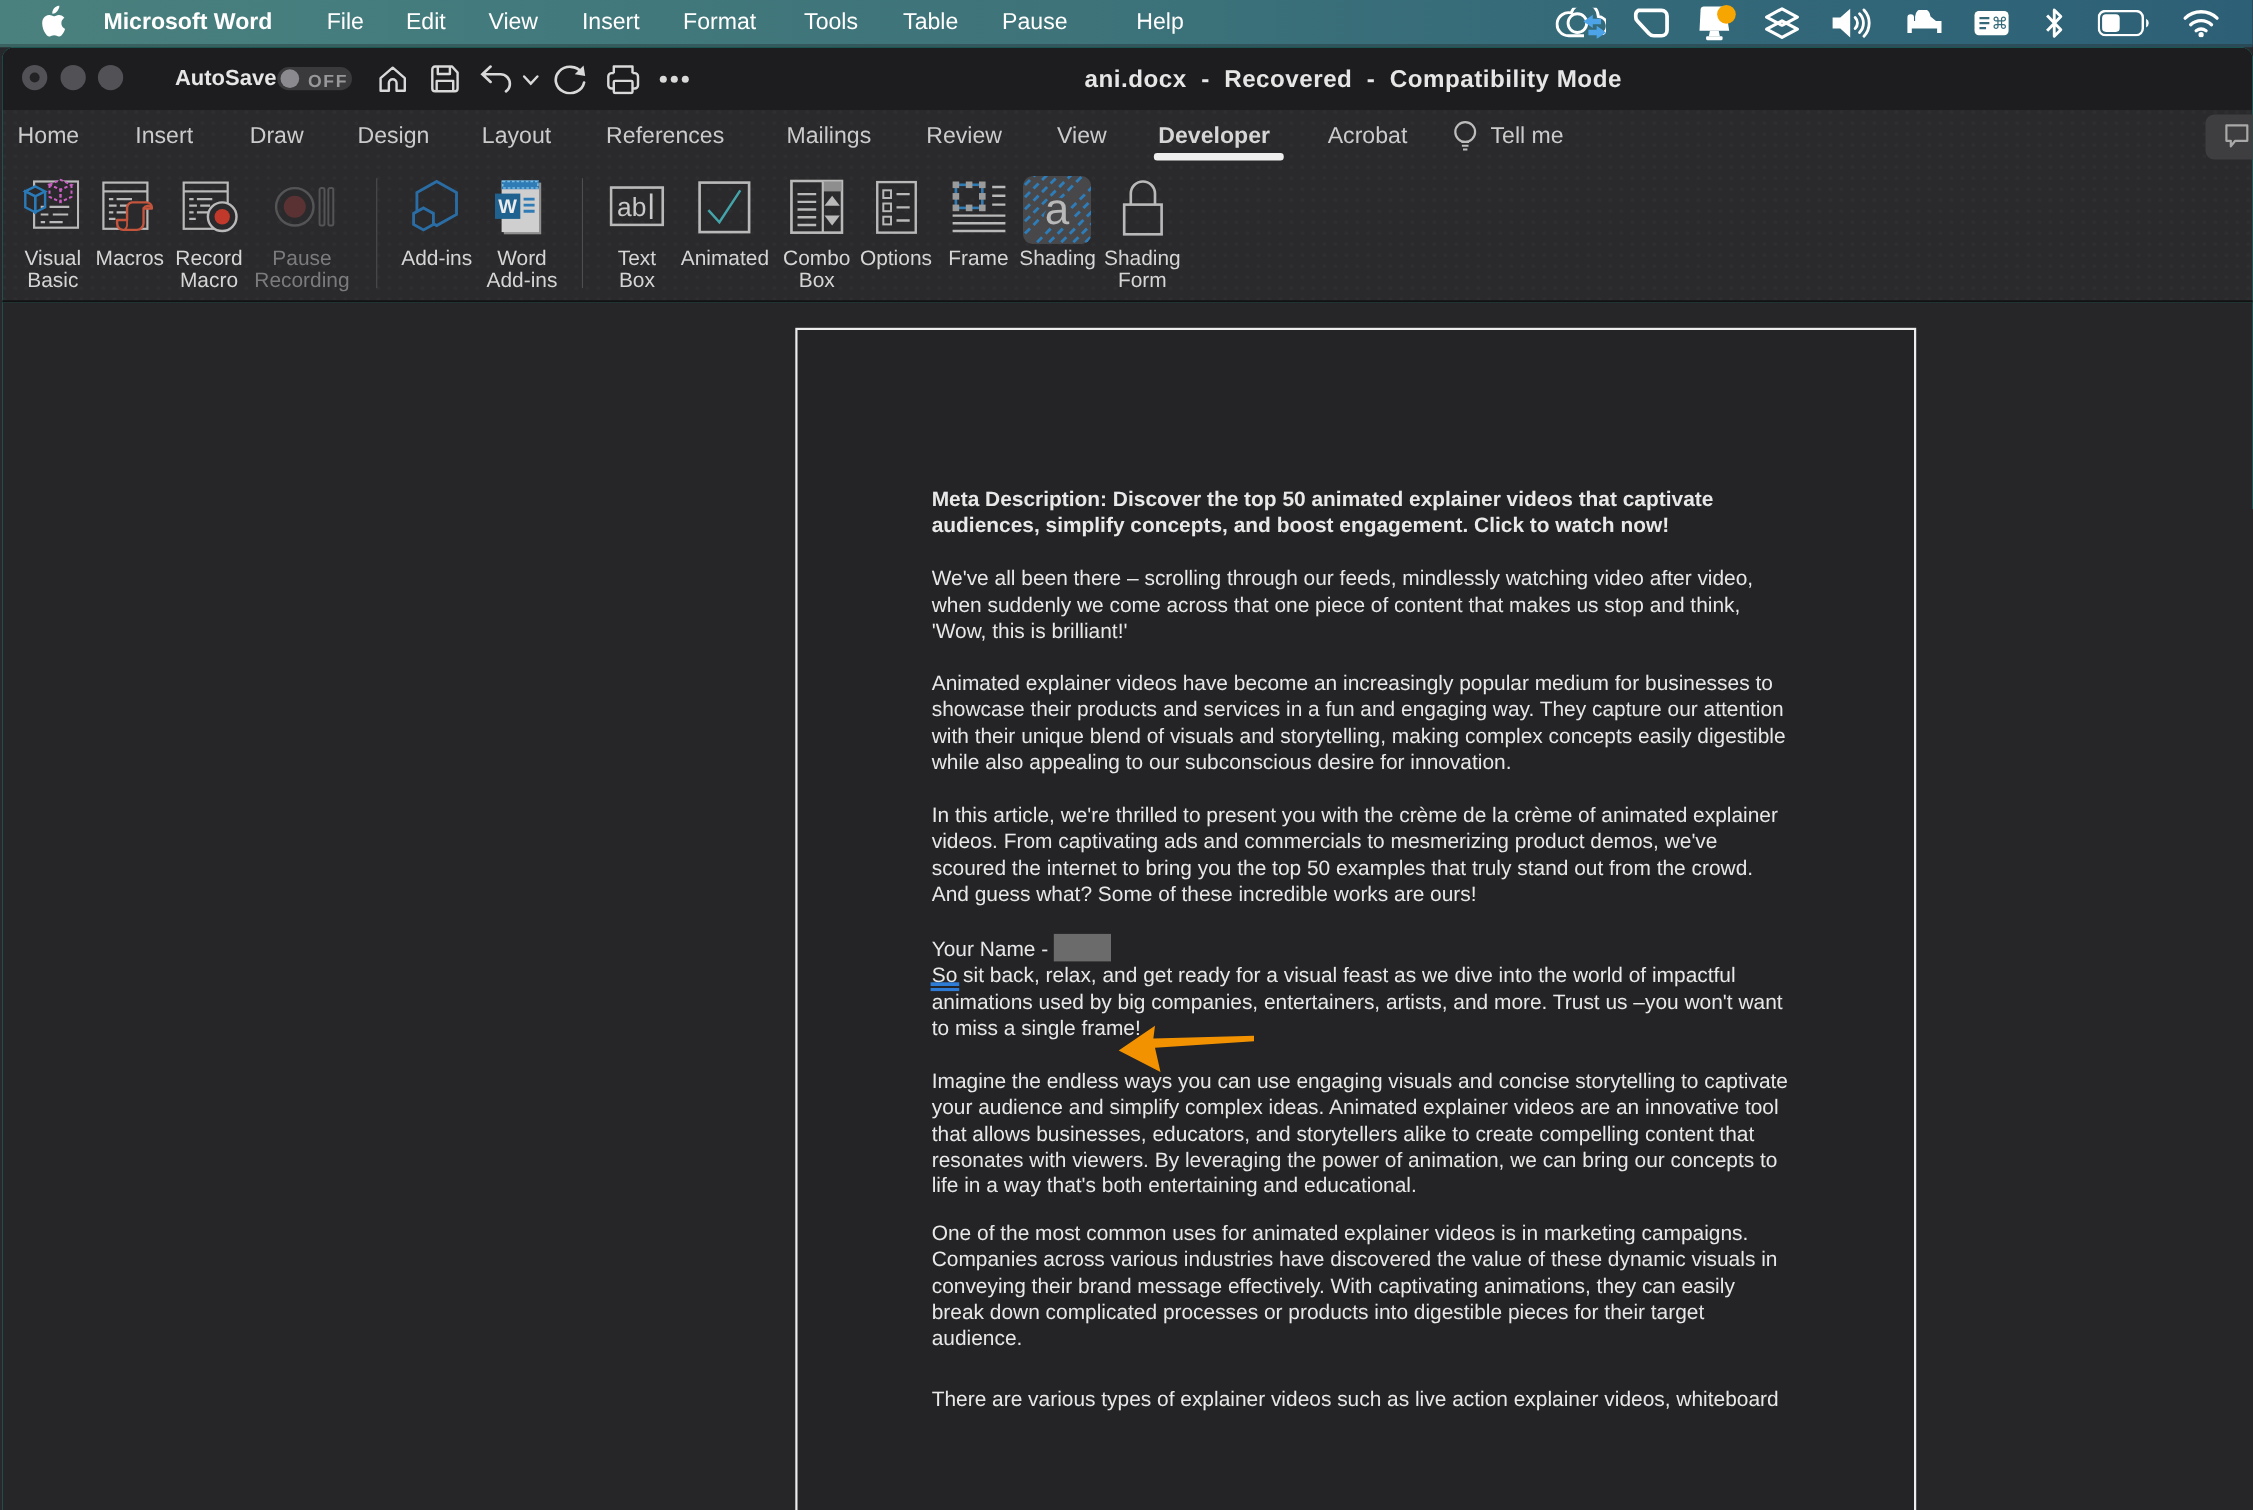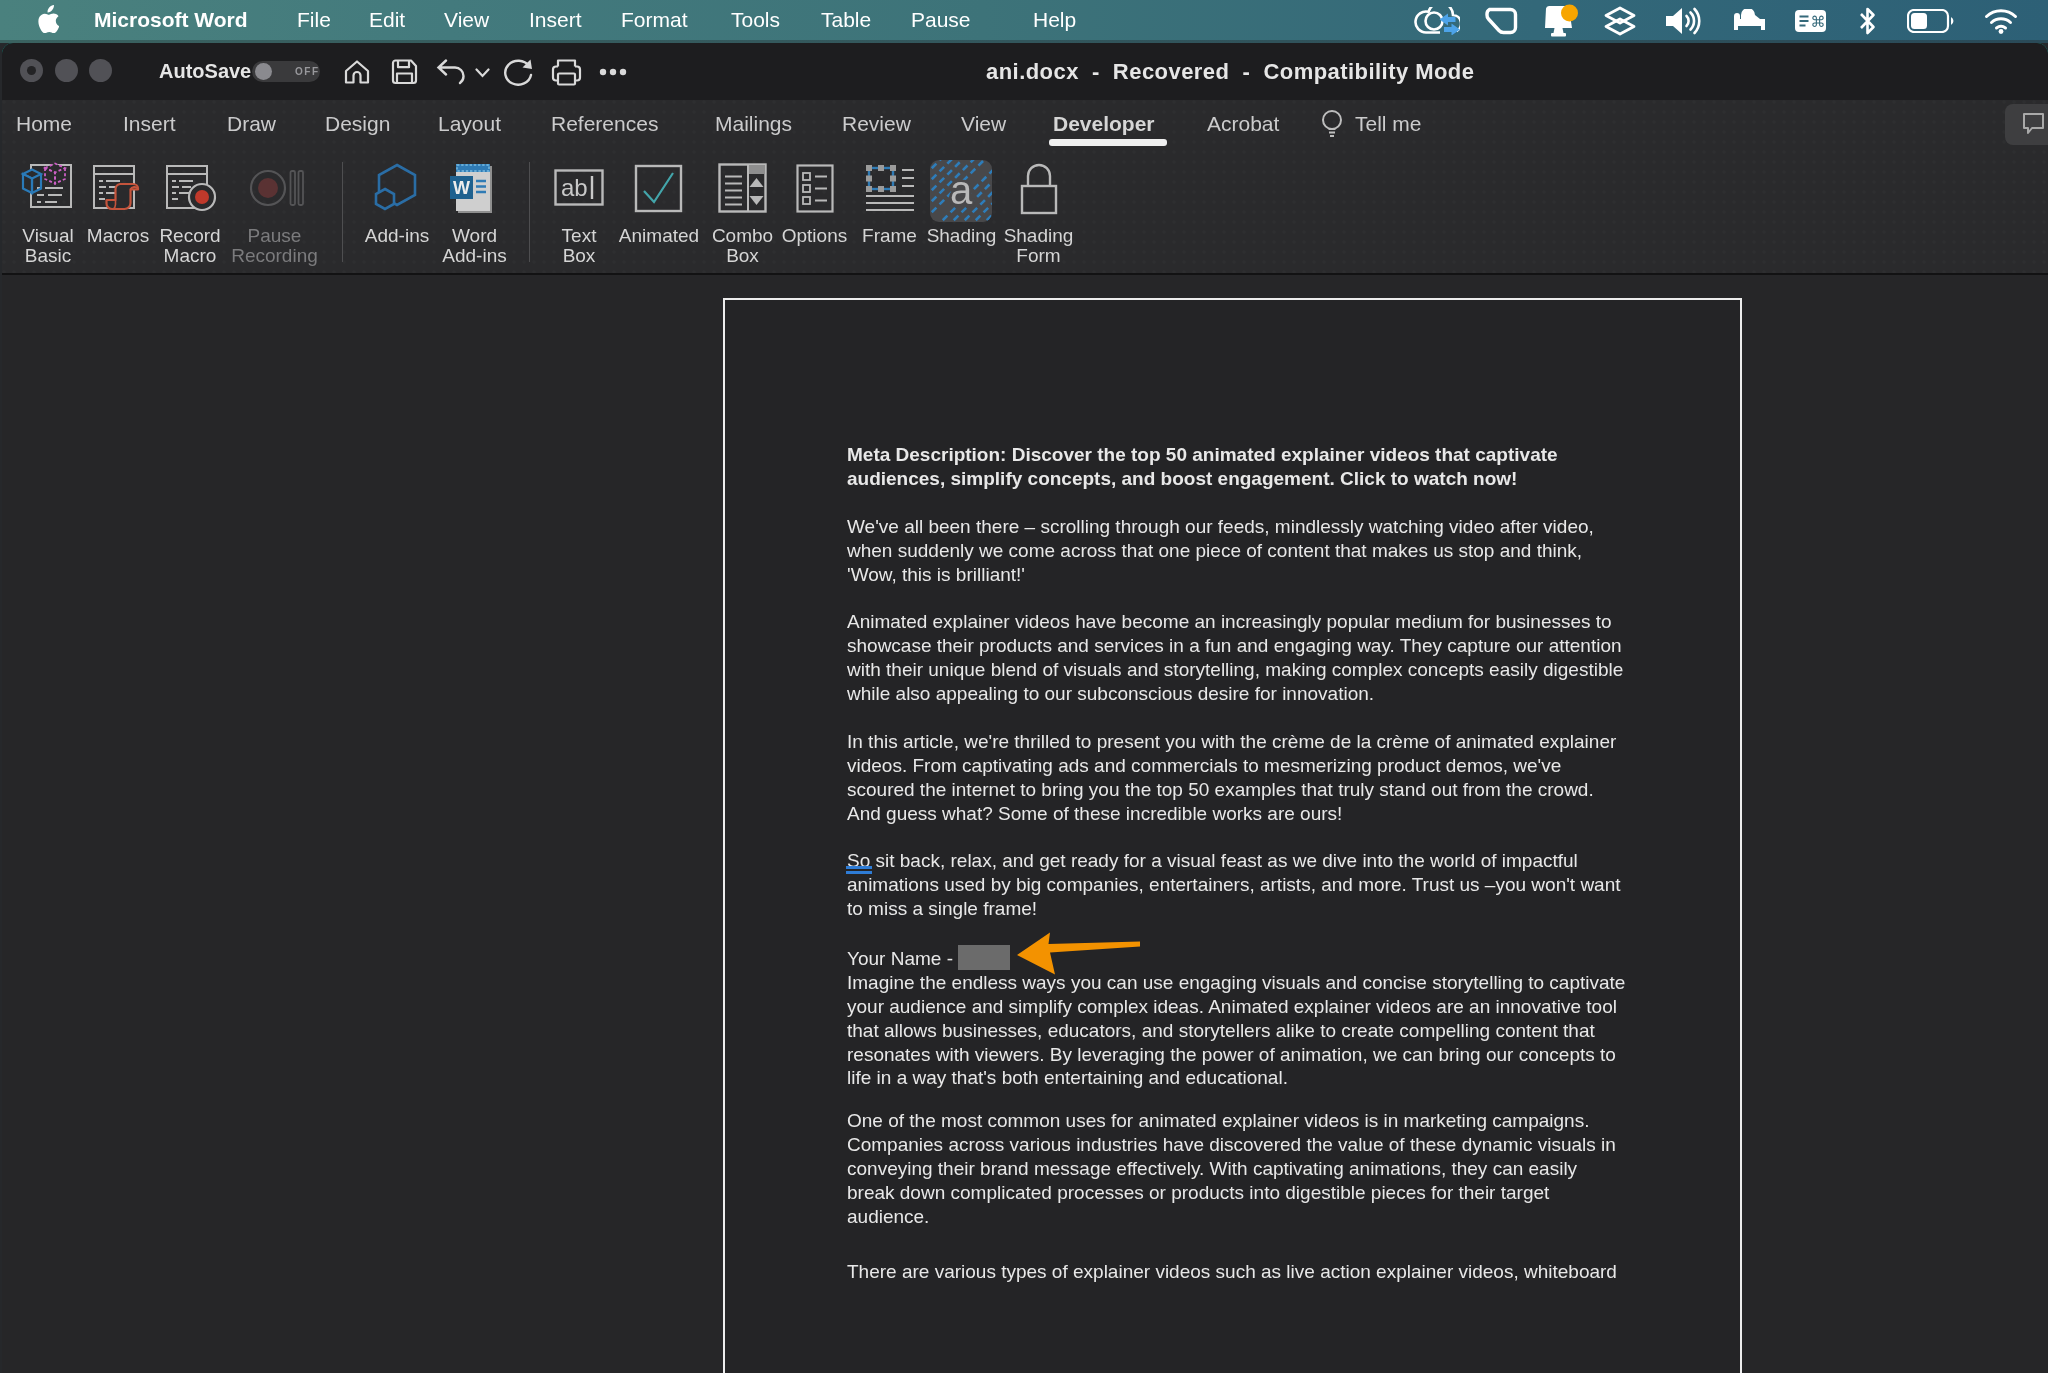--- a/index.html
+++ b/index.html
@@ -131,21 +131,21 @@
 
 <div id="window">
   <div id="titlebar">
     <span class="tl" style="left:18px"></span>
     <span class="tl" style="left:53px"></span>
     <span class="tl" style="left:87px"></span>
     <span style="position:absolute;left:25px;top:23px;width:9px;height:9px;border-radius:50%;background:#232325;"></span>
     <span style="position:absolute;left:157px;top:17px;color:#e6e6e6;font-size:20px;font-weight:bold;">AutoSave</span>
     <span style="position:absolute;left:250px;top:18px;width:68px;height:21px;border-radius:11px;background:#3a3a3c;"></span>
     <span style="position:absolute;left:253px;top:20px;width:17px;height:17px;border-radius:50%;background:#8a8a8f;"></span>
-    <span style="position:absolute;left:293px;top:23px;color:#98989c;font-size:10px;font-weight:bold;letter-spacing:1.5px;">OFF</span>
+    <span style="position:absolute;left:278px;top:23px;color:#98989c;font-size:16px;font-weight:bold;letter-spacing:1.5px;">OFF</span>
     <span id="tb-icons">
       <svg class="mico" style="left:341px;top:16px" width="28" height="26" viewBox="0 0 28 26">
         <path fill="none" stroke="#d9d9d9" stroke-width="2.2" stroke-linejoin="round" d="M3 12 L14 2.5 25 12 v11.5 h-7.5 v-7 a3.5 3.5 0 0 0-7 0 v7 H3z"></path>
       </svg>
       <svg class="mico" style="left:389px;top:16px" width="27" height="26" viewBox="0 0 27 26">
         <g fill="none" stroke="#d9d9d9" stroke-width="2.2" stroke-linejoin="round">
           <path d="M2 4 a2.5 2.5 0 0 1 2.5-2.5 H20 L25 7 v14.5 a2.5 2.5 0 0 1-2.5 2.5 h-18 A2.5 2.5 0 0 1 2 21.5z"></path>
           <path d="M7 1.8 v6.4 h11 V2"></path>
           <path d="M6 24 v-9.5 h15 V24"></path>
         </g>
@@ -364,22 +364,22 @@
     </svg>
   </div>
 
   <div id="docarea">
     <div id="page">
       <div id="content">
         <p style="font-weight:bold">Meta Description: Discover the top 50 animated explainer videos that captivate<br>audiences, simplify concepts, and boost engagement. Click to watch now!</p>
         <p>We've all been there – scrolling through our feeds, mindlessly watching video after video,<br>when suddenly we come across that one piece of content that makes us stop and think,<br>'Wow, this is brilliant!'</p>
         <p>Animated explainer videos have become an increasingly popular medium for businesses to<br>showcase their products and services in a fun and engaging way. They capture our attention<br>with their unique blend of visuals and storytelling, making complex concepts easily digestible<br>while also appealing to our subconscious desire for innovation.</p>
         <p>In this article, we're thrilled to present you with the crème de la crème of animated explainer<br>videos. From captivating ads and commercials to mesmerizing product demos, we've<br>scoured the internet to bring you the top 50 examples that truly stand out from the crowd.<br>And guess what? Some of these incredible works are ours!</p>
+        <p style="margin-bottom:0">Your Name - <span class="redact"></span></p>
         <p><span class="squig">So</span> sit back, relax, and get ready for a visual feast as we dive into the world of impactful<br>animations used by big companies, entertainers, artists, and more. Trust us –you won't want<br>to miss a single frame!</p>
-        <p style="margin-bottom:0">Your Name - <span class="redact"></span></p>
         <p style="margin-bottom:19px">Imagine the endless ways you can use engaging visuals and concise storytelling to captivate<br>your audience and simplify complex ideas. Animated explainer videos are an innovative tool<br>that allows businesses, educators, and storytellers alike to create compelling content that<br>resonates with viewers. By leveraging the power of animation, we can bring our concepts to<br>life in a way that's both entertaining and educational.</p>
         <p style="margin-bottom:31px">One of the most common uses for animated explainer videos is in marketing campaigns.<br>Companies across various industries have discovered the value of these dynamic visuals in<br>conveying their brand message effectively. With captivating animations, they can easily<br>break down complicated processes or products into digestible pieces for their target<br>audience.</p>
         <p>There are various types of explainer videos such as live action explainer videos, whiteboard</p>
       </div>
     </div>
     <svg id="arrow" style="position:absolute;left:1011px;top:650px" width="132" height="52" viewBox="0 0 132 52">
       <path fill="#f39200" d="M4 30 L37 7.5 L35.5 19 L127 16.5 L127 21.5 L37 27.5 L42 49.5 Z"></path>
     </svg>
   </div>
 </div>

